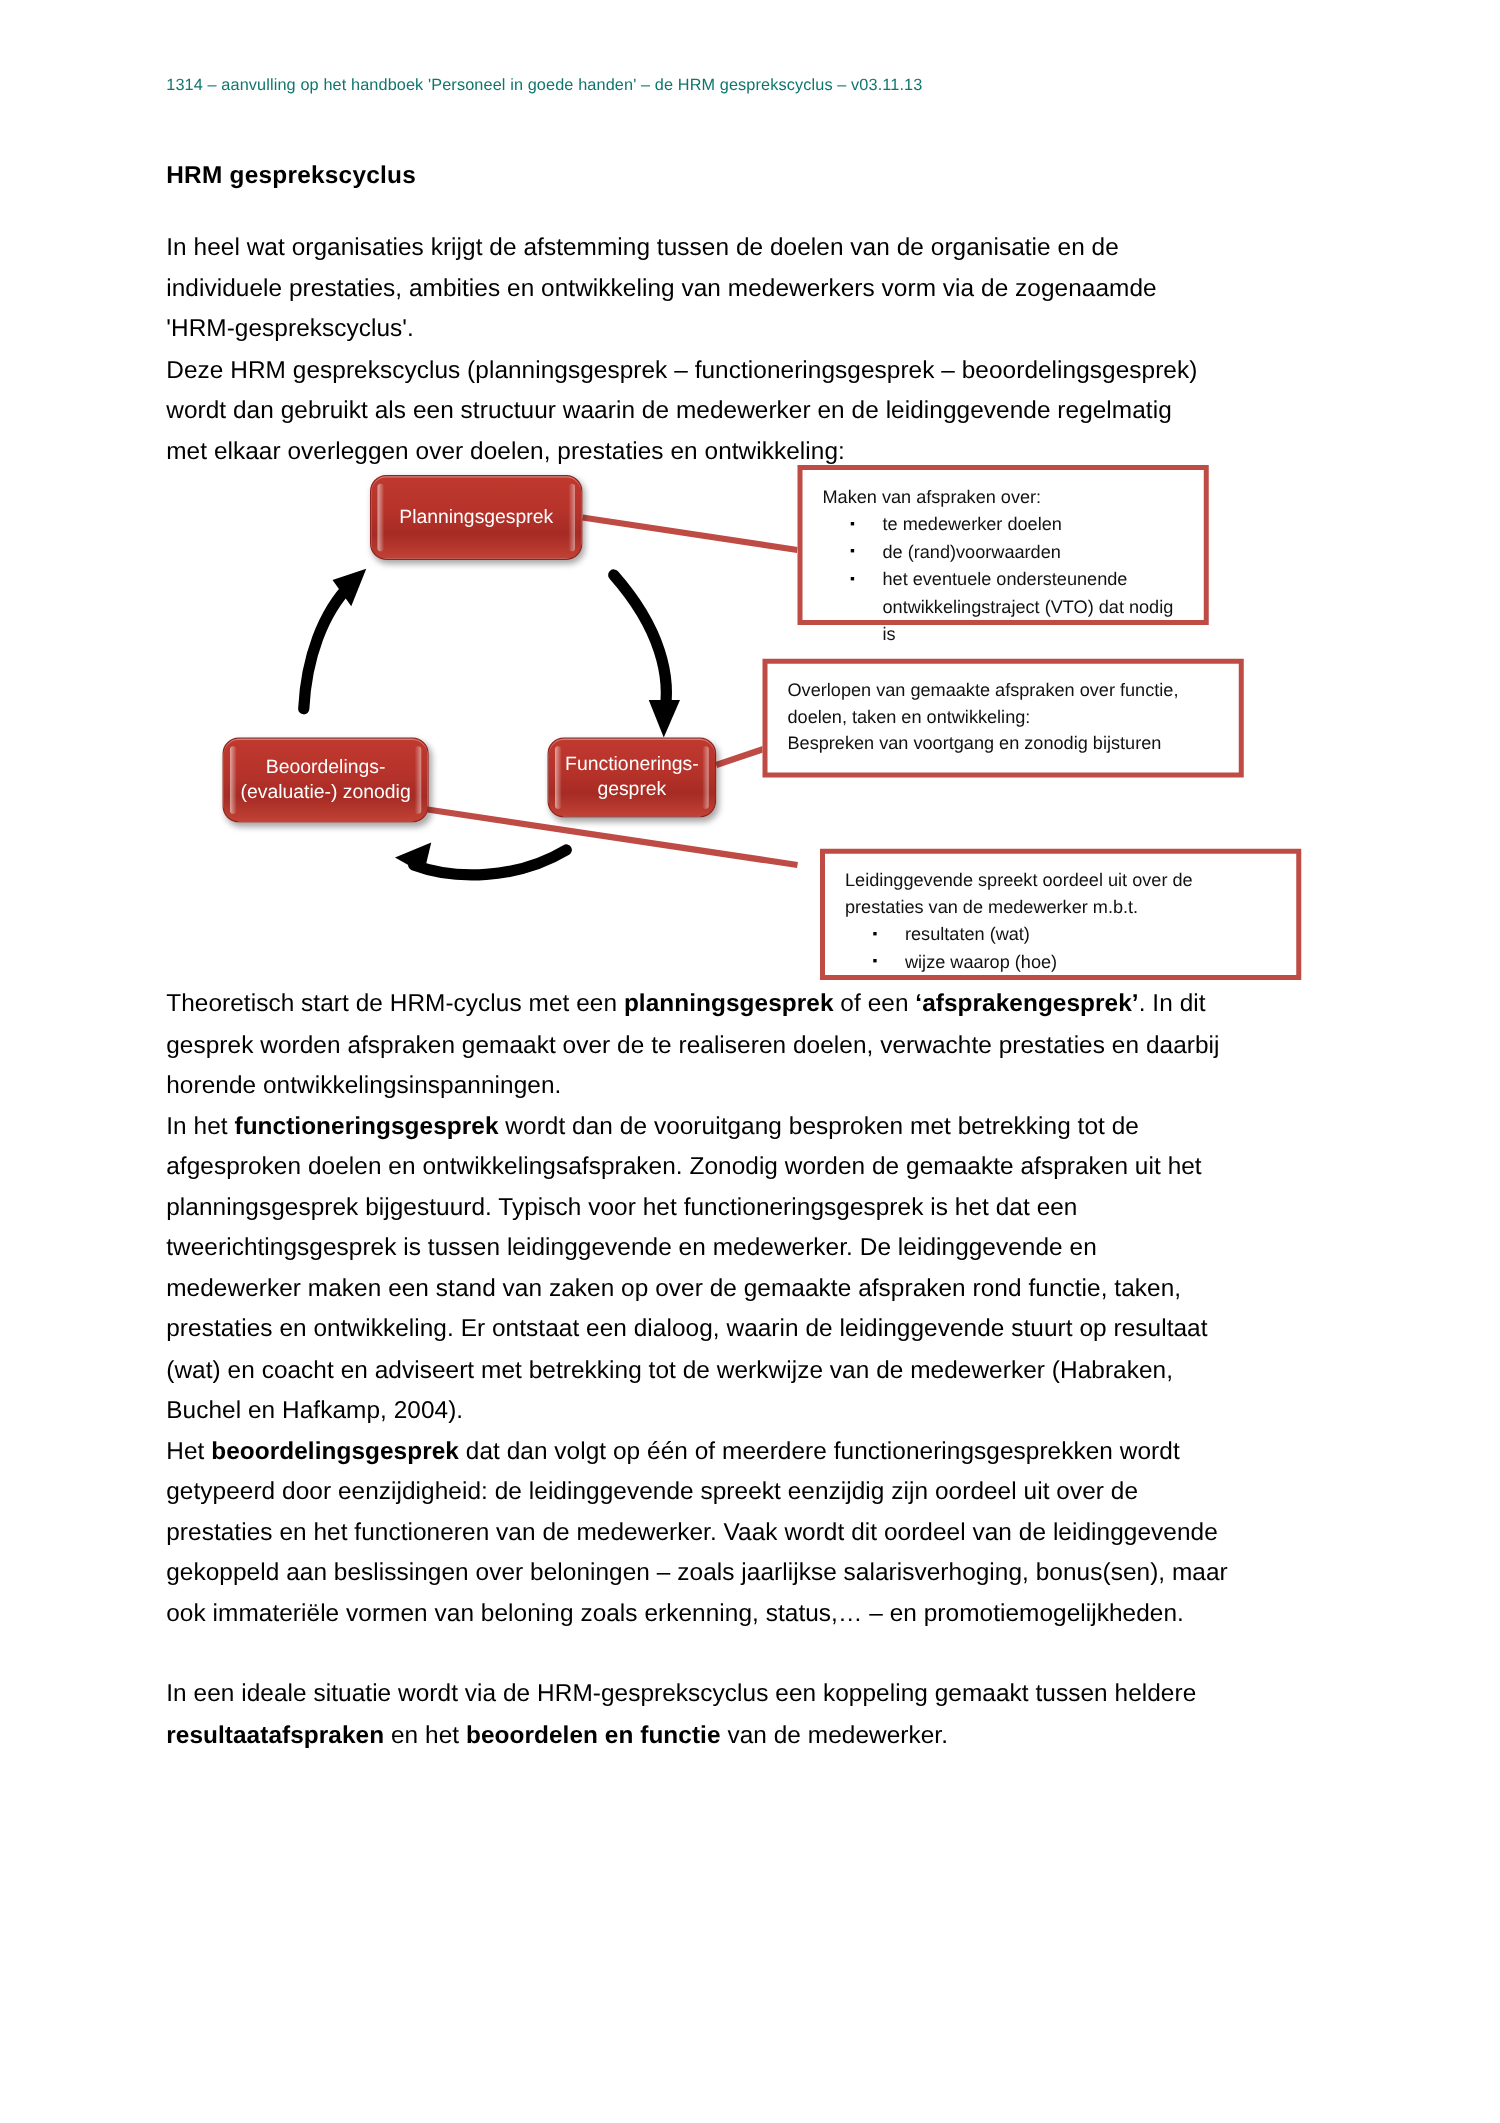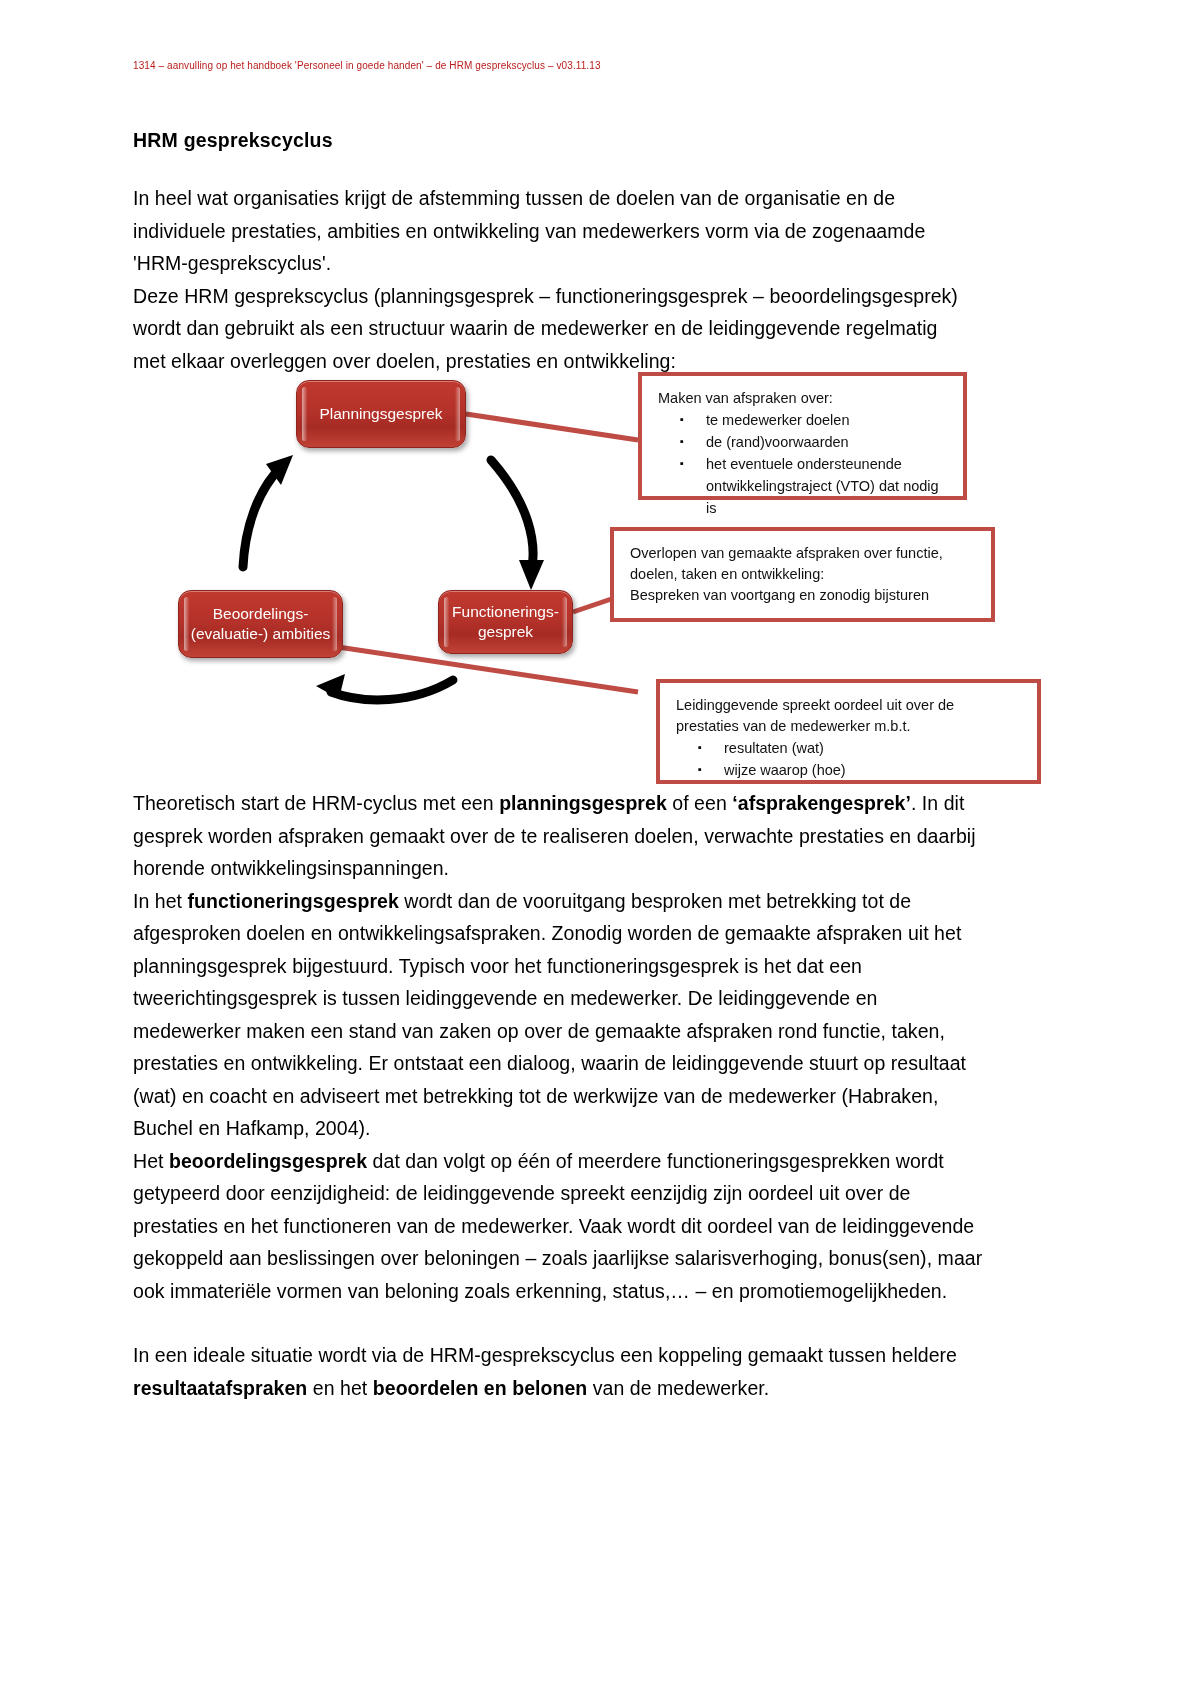--- a/index.html
+++ b/index.html
@@ -19,23 +19,23 @@
     position: relative;
     width: 1200px;
     height: 1698px;
     padding: 0;
     box-sizing: border-box;
   }
   .header-line {
     position: absolute;
     left: 133px;
     top: 60px;
-    font-size: 10px;
+    font-size: 13px;
     letter-spacing: 0.1px;
-    color: #b91c1c;
+    color: #0f766e;
     white-space: nowrap;
   }
   .doc-title {
     position: absolute;
     left: 133px;
     top: 129px;
     font-size: 19.5px;
     font-weight: bold;
     letter-spacing: 0.2px;
   }
@@ -204,21 +204,21 @@
     <div class="node node-functionering">
       <span class="node-label">
         <span>Functionerings-</span><br>
         <span>gesprek</span>
       </span>
     </div>
 
     <div class="node node-beoordeling">
       <span class="node-label">
         <span>Beoordelings-</span><br>
-        <span>(evaluatie-) ambities</span>
+        <span>(evaluatie-) zonodig</span>
       </span>
     </div>
 
     <div class="callout callout-1">
       <p>Maken van afspraken over:</p>
       <ul>
         <li>te medewerker doelen</li>
         <li>de (rand)voorwaarden</li>
         <li>
           <span>het eventuele ondersteunende</span>
@@ -242,16 +242,16 @@
       </ul>
     </div>
 
   </div>
 
   <div class="body-text">
     <p><span>Theoretisch start de HRM-cyclus met een </span><b>planningsgesprek</b><span> of een </span><b>‘afsprakengesprek’</b><span>. In dit gesprek worden afspraken gemaakt over de te realiseren doelen, verwachte prestaties en daarbij horende ontwikkelingsinspanningen.</span></p>
     <p><span>In het </span><b>functioneringsgesprek</b><span> wordt dan de vooruitgang besproken met betrekking tot de afgesproken doelen en ontwikkelingsafspraken. Zonodig worden de gemaakte afspraken uit het planningsgesprek bijgestuurd. Typisch voor het functioneringsgesprek is het dat een tweerichtingsgesprek is tussen leidinggevende en medewerker. De leidinggevende en medewerker maken een stand van zaken op over de gemaakte afspraken rond functie, taken, prestaties en ontwikkeling. Er ontstaat een dialoog, waarin de leidinggevende stuurt op resultaat (wat) en coacht en adviseert met betrekking tot de werkwijze van de medewerker (Habraken, Buchel en Hafkamp, 2004).</span></p>
     <p><span>Het </span><b>beoordelingsgesprek</b><span> dat dan volgt op één of meerdere functioneringsgesprekken wordt getypeerd door eenzijdigheid: de leidinggevende spreekt eenzijdig zijn oordeel uit over de prestaties en het functioneren van de medewerker. Vaak wordt dit oordeel van de leidinggevende gekoppeld aan beslissingen over beloningen – zoals jaarlijkse salarisverhoging, bonus(sen), maar ook immateriële vormen van beloning zoals erkenning, status,… – en promotiemogelijkheden.</span></p>
     <div class="spacer"></div>
-    <p><span>In een ideale situatie wordt via de HRM-gesprekscyclus een koppeling gemaakt tussen heldere </span><b>resultaatafspraken</b><span> en het </span><b>beoordelen en belonen</b><span> van de medewerker.</span></p>
+    <p><span>In een ideale situatie wordt via de HRM-gesprekscyclus een koppeling gemaakt tussen heldere </span><b>resultaatafspraken</b><span> en het </span><b>beoordelen en functie</b><span> van de medewerker.</span></p>
   </div>
 
 </div>
 
 </body></html>

